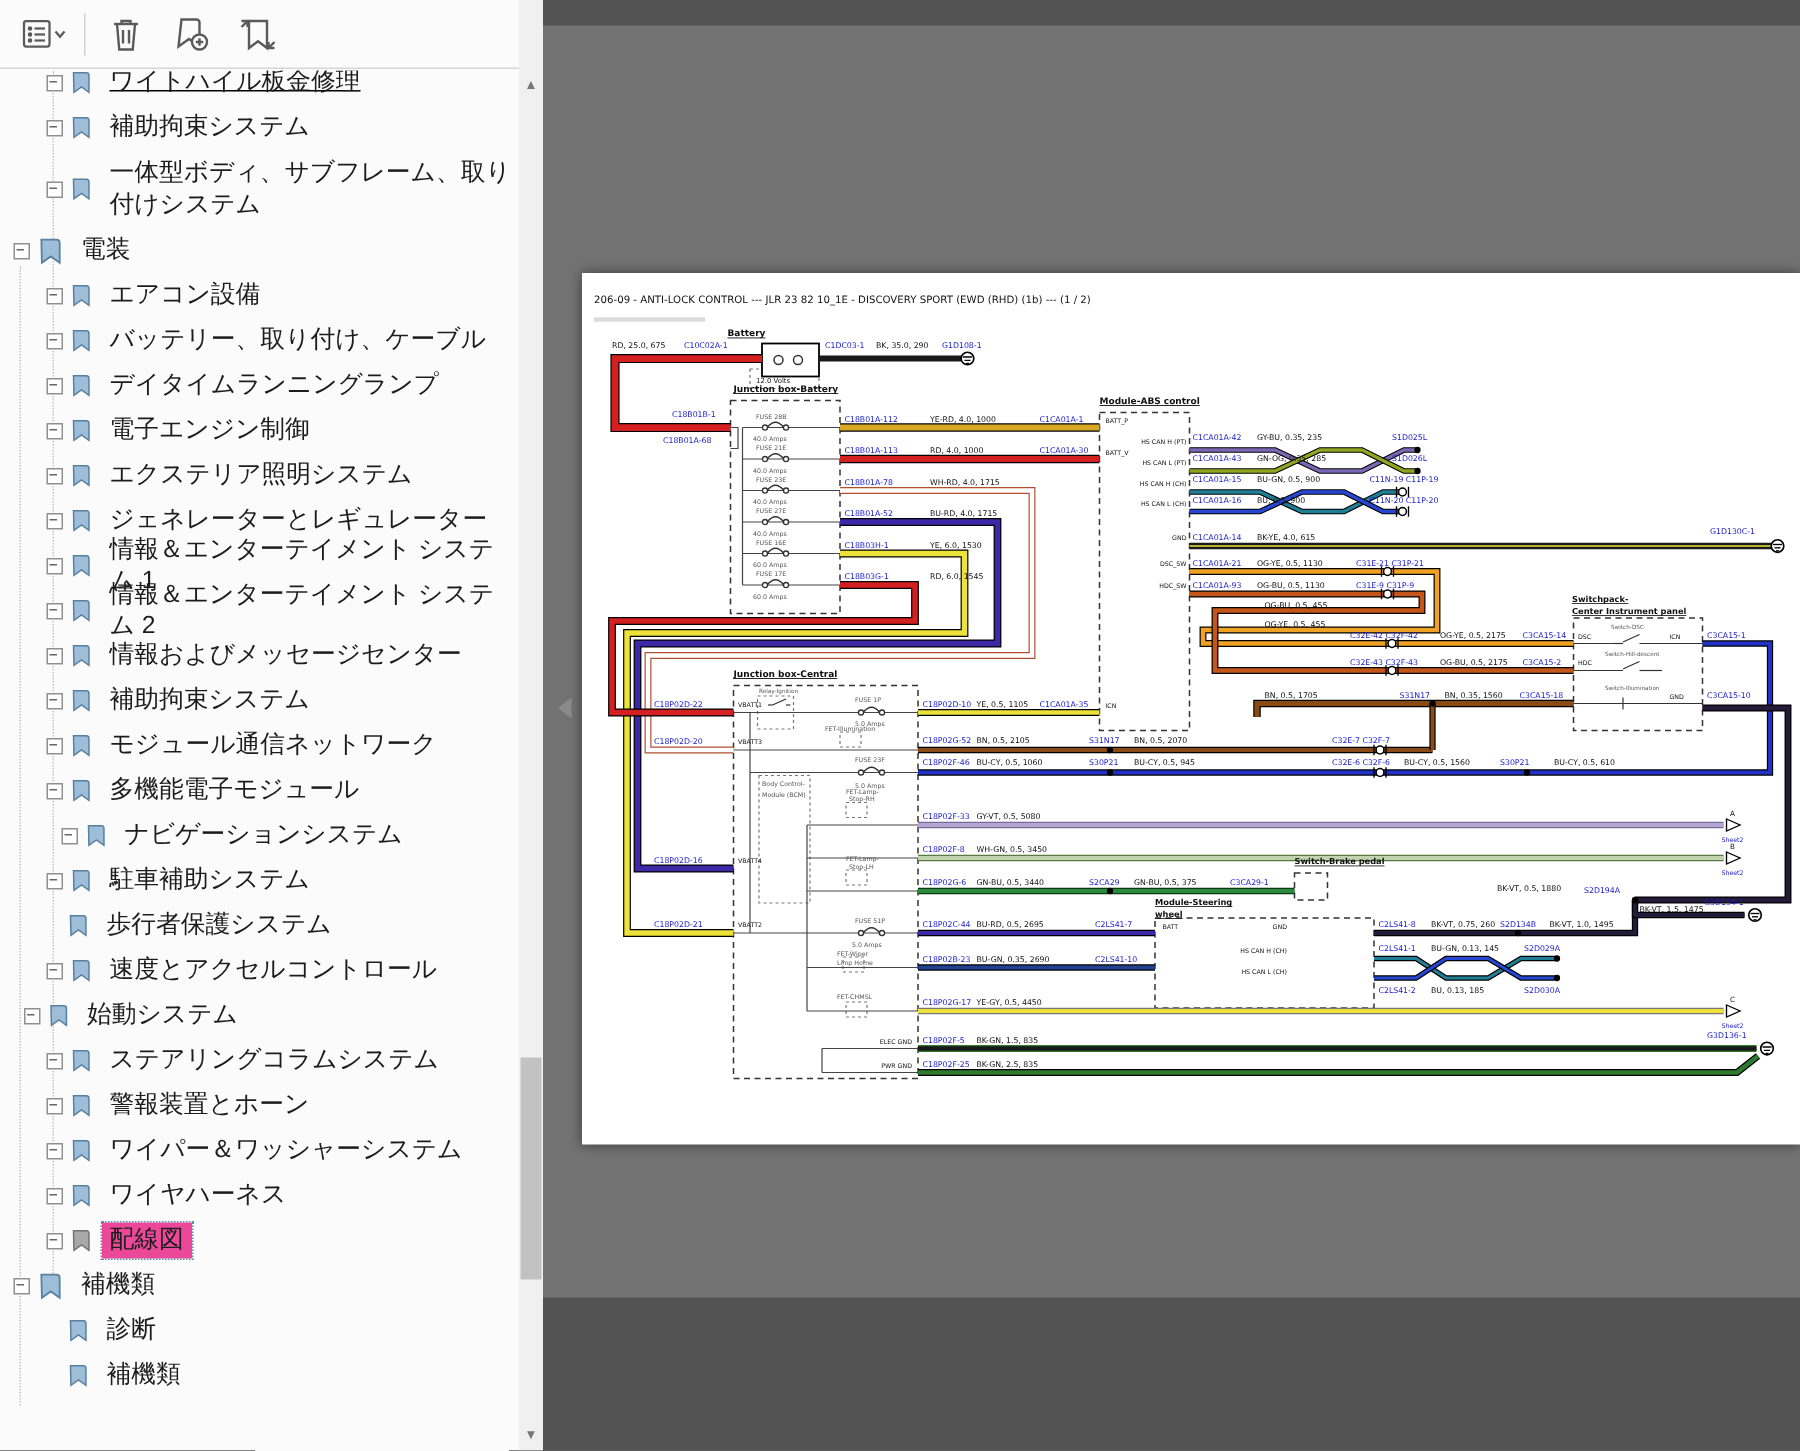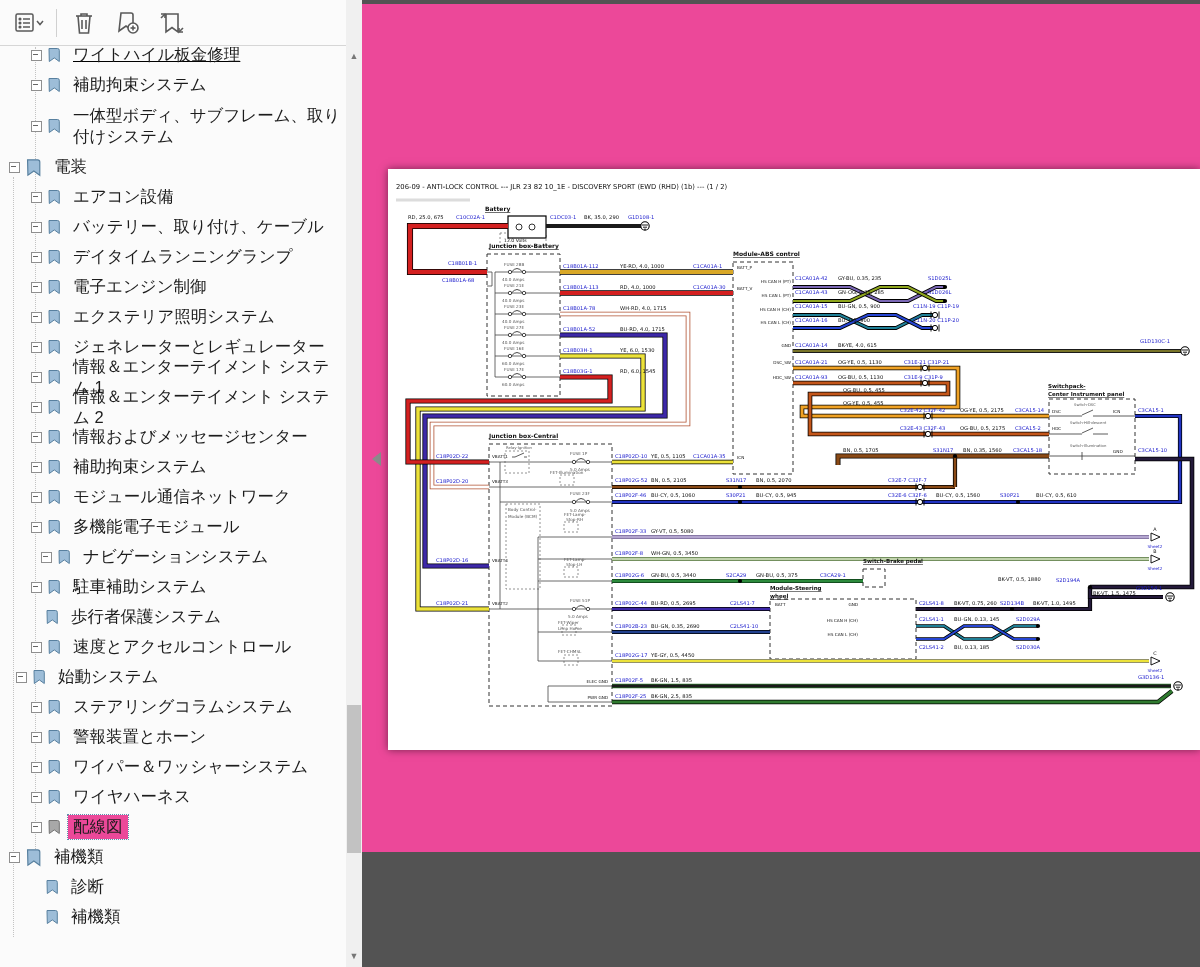--- a/index.html
+++ b/index.html
@@ -18,21 +18,21 @@
   .row .sq::after{content:"";position:absolute;left:1px;top:3px;width:5px;height:1px;background:#666;}
   .row .bmico{flex:0 0 auto;margin-right:6px;}
   .row .lbl{font-size:16.5px;color:#1c1c1c;line-height:1.3;padding:1px 5px;}
   .row.sel .lbl{background:#ec4899;outline:1px dotted #5f8cab;}
   
   #sb-track{position:absolute;left:346px;top:0;width:16px;height:967px;background:#f0f0f0;}
   .sb-arrow{position:absolute;left:346px;width:16px;height:16px;color:#777;font-size:9px;
     display:flex;align-items:center;justify-content:center;cursor:pointer;}
   #sb-thumb{position:absolute;left:347px;top:705px;width:14px;height:148px;background:#c2c2c2;cursor:pointer;}
   
-  #viewer{position:absolute;left:362px;top:4px;width:838px;height:848px;background:#ec4899;}
+  #viewer{position:absolute;left:362px;top:17px;width:838px;height:848px;background:#737373;}
   #collapse-handle{position:absolute;left:10px;top:448px;width:0;height:0;cursor:pointer;
     border-top:7px solid transparent;border-bottom:7px solid transparent;border-right:9px solid #8b8b8b;}
   #page{position:absolute;left:26px;top:165px;width:812px;height:581px;background:#ffffff;
     box-shadow:0 0 8px rgba(0,0,0,.5);}
   #wiring{display:block;}
   text{font-family:"DejaVu Sans",sans-serif;}
 </style>
 </head>
 <body>
 
@@ -119,21 +119,21 @@
           </svg>
           <span class="lbl" style="max-width: 278px;">エアコン設備</span>
         </div>
         <div class="row" style="height: 30px; padding-left: 31px;">
           <span class="sq"></span>
           <svg width="16" height="16" viewBox="0 0 16 16" class="bmico">
             <path d="M3 1.5 h8.5 a1.8 1.8 0 0 1 1.8 1.8 V14.5 l-5 -3.6 -5 3.6 z" fill="#9dbdd8" stroke="#58809f" stroke-width="1"></path>
           </svg>
           <span class="lbl" style="max-width: 278px;">バッテリー、取り付け、ケーブル</span>
         </div>
-        <div class="row" style="height: 30px; padding-left: 31px;">
+        <div class="row" style="height: 30px; padding-left: 31px; font-family: Liberation Mono, monospace;">
           <span class="sq"></span>
           <svg width="16" height="16" viewBox="0 0 16 16" class="bmico">
             <path d="M3 1.5 h8.5 a1.8 1.8 0 0 1 1.8 1.8 V14.5 l-5 -3.6 -5 3.6 z" fill="#9dbdd8" stroke="#58809f" stroke-width="1"></path>
           </svg>
           <span class="lbl" style="max-width: 278px;">デイタイムランニングランプ</span>
         </div>
         <div class="row" style="height: 30px; padding-left: 31px;">
           <span class="sq"></span>
           <svg width="16" height="16" viewBox="0 0 16 16" class="bmico">
             <path d="M3 1.5 h8.5 a1.8 1.8 0 0 1 1.8 1.8 V14.5 l-5 -3.6 -5 3.6 z" fill="#9dbdd8" stroke="#58809f" stroke-width="1"></path>

